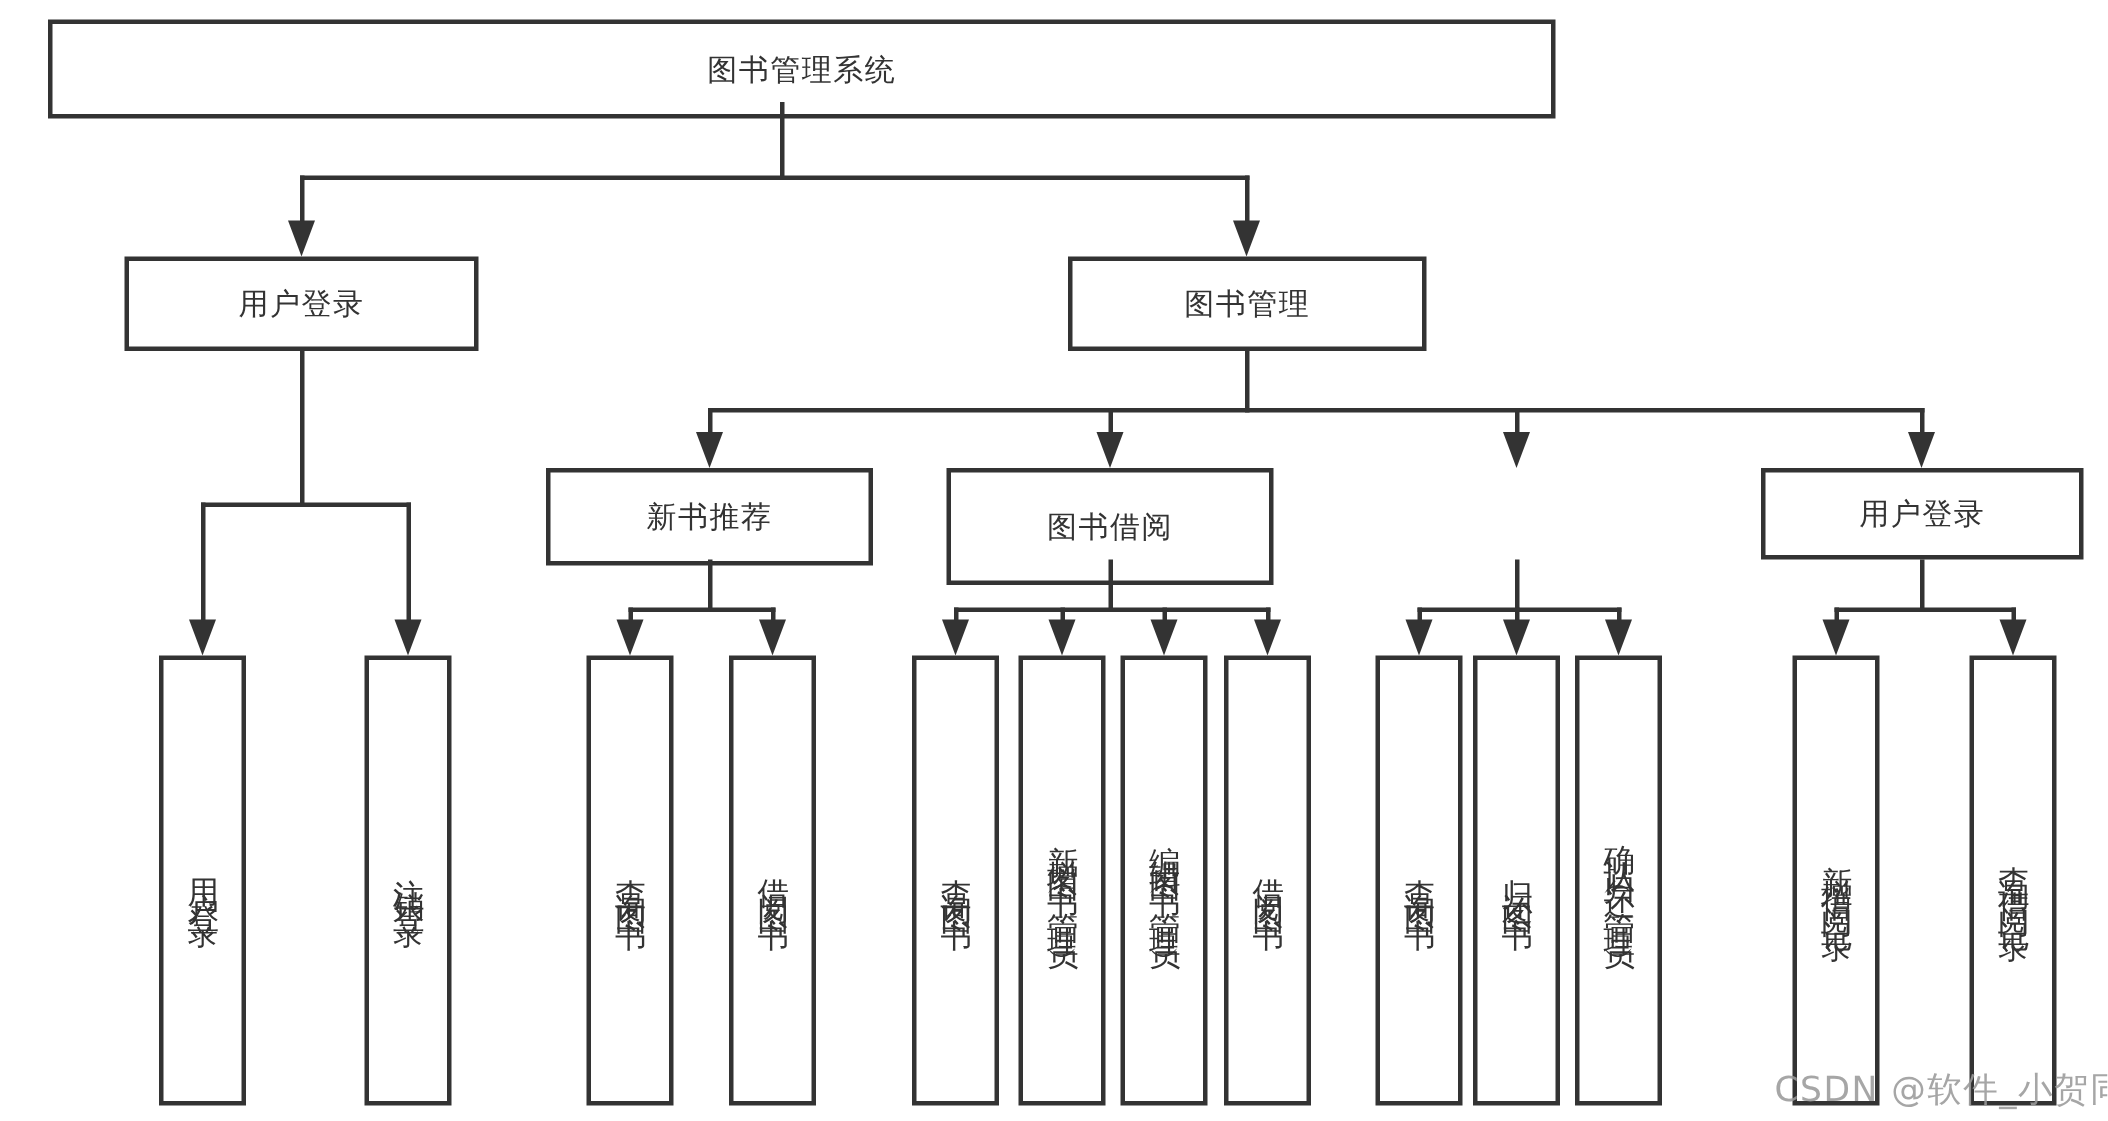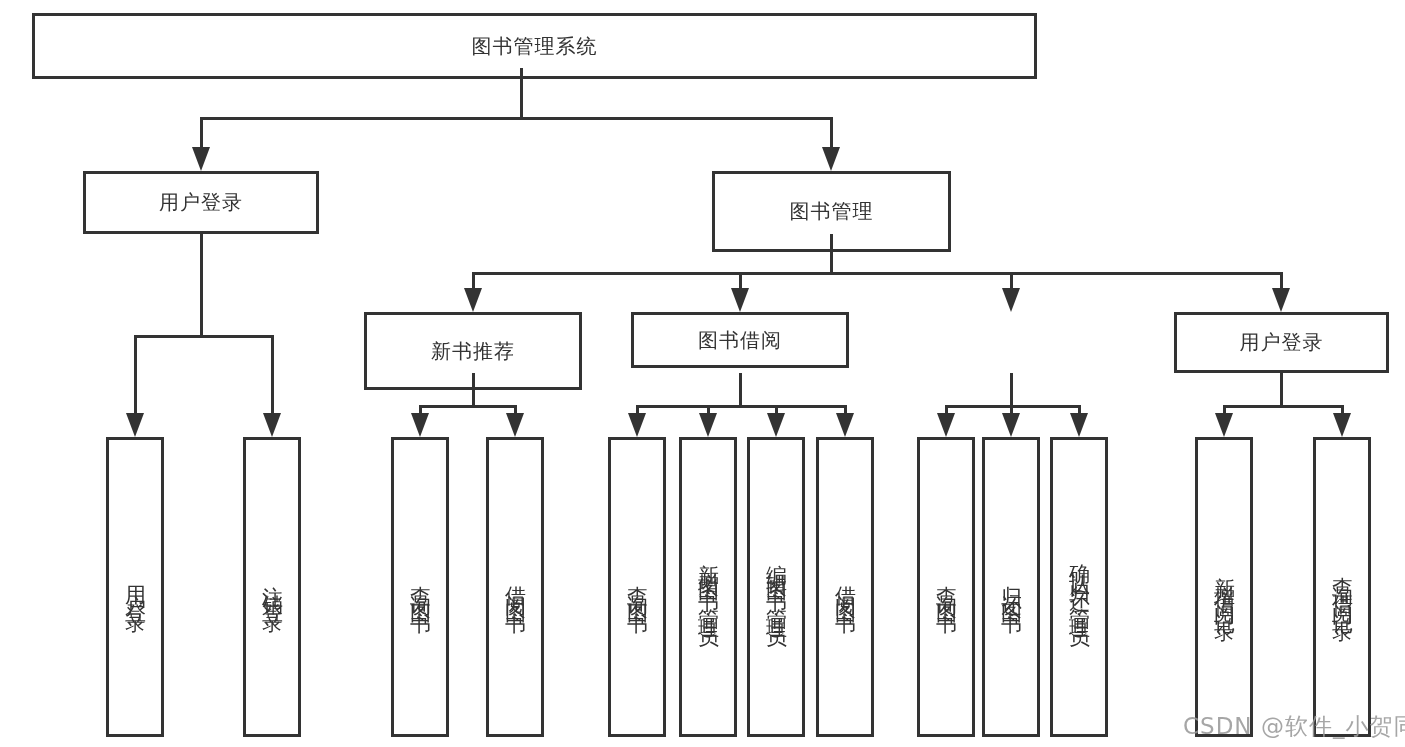--- a/index.html
+++ b/index.html
@@ -34,28 +34,28 @@
 
 <div id="canvas">
 
   <div class="node hnode" style="left:32px;top:13px;width:1005px;height:66px;">
     <span>图书管理系统</span>
   </div>
 
   <div class="node hnode" style="left:83px;top:171px;width:236px;height:63px;">
     <span>用户登录</span>
   </div>
-  <div class="node hnode" style="left:712px;top:171px;width:239px;height:81px;">
+  <div class="node hnode" style="left:712px;top:171px;width:239px;height:63px;">
     <span>图书管理</span>
   </div>
 
-  <div class="node hnode" style="left:364px;top:312px;width:218px;height:78px;">
+  <div class="node hnode" style="left:364px;top:312px;width:218px;height:65px;">
     <span>新书推荐</span>
   </div>
-  <div class="node hnode" style="left:631px;top:312px;width:218px;height:56px;">
+  <div class="node hnode" style="left:631px;top:312px;width:218px;height:78px;">
     <span>图书借阅</span>
   </div>
   <div class="node hnode" style="left:1174px;top:312px;width:215px;height:61px;">
     <span>用户登录</span>
   </div>
 
   <div class="node leaf" style="left:106px;top:437px;width:58px;height:300px;">
     <span class="vtext">用户登录</span>
   </div>
   <div class="node leaf" style="left:243px;top:437px;width:58px;height:300px;">

